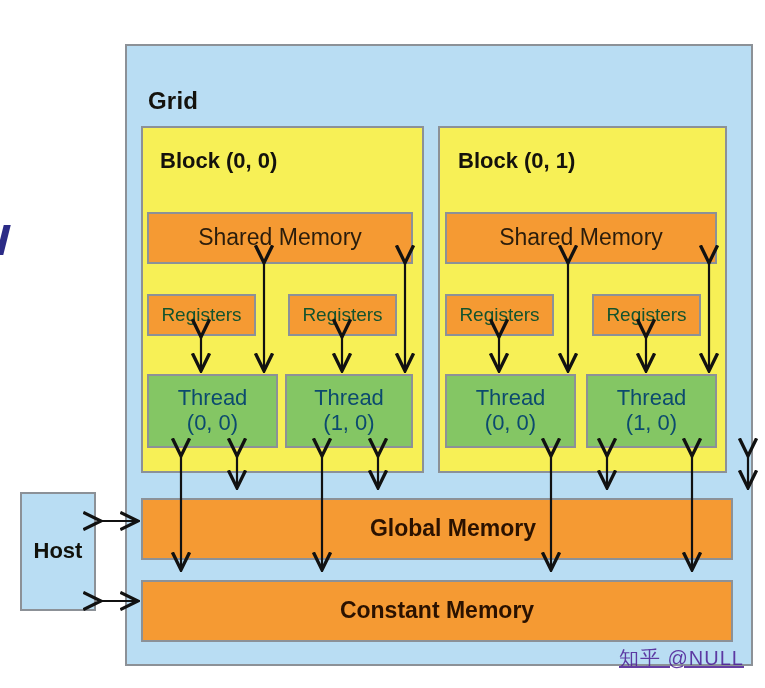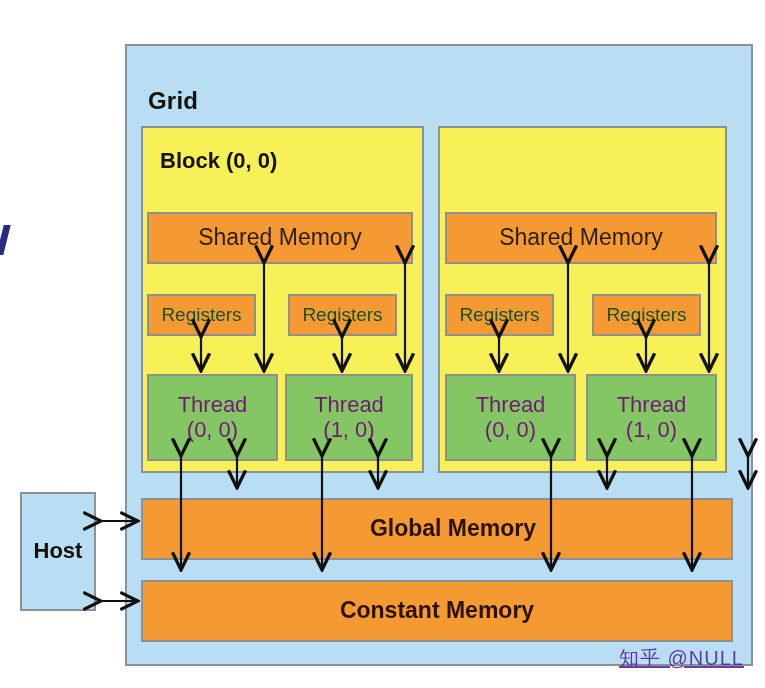--- a/index.html
+++ b/index.html
@@ -72,23 +72,23 @@
     color: #14532d;
   }
   #registers-0-0 { left: 147px; top: 287px; width: 109px; }
   #registers-0-1 { left: 288px; top: 287px; width: 109px; }
   #registers-1-0 { left: 445px; top: 287px; width: 109px; }
   #registers-1-1 { left: 592px; top: 287px; width: 109px; }
 
   
   .thread {
     background: #84c664;
-    height: 87px;
+    height: 74px;
     font-size: 22px;
-    color: #701a75;
+    color: #0c4a6e;
     flex-direction: column;
   }
   #thread-0-0 { left: 147px; top: 374px; width: 131px; }
   #thread-0-1 { left: 285px; top: 374px; width: 128px; }
   #thread-1-0 { left: 445px; top: 374px; width: 131px; }
   #thread-1-1 { left: 586px; top: 374px; width: 131px; }
 
   
   .global-const {
     height: 62px;
@@ -160,20 +160,21 @@
   <div id="thread-0-0" class="box thread">
     <span>Thread</span>
     <span>(0, 0)</span>
   </div>
   <div id="thread-0-1" class="box thread">
     <span>Thread</span>
     <span>(1, 0)</span>
   </div>
 
   <div id="block-0-1" class="box block-box"></div>
+  <div id="block-0-1-label" class="block-label">Block (0, 1)</div>
 
   <div id="shared-mem-1" class="box orange shared-mem">Shared Memory</div>
 
   <div id="registers-1-0" class="box orange registers">Registers</div>
   <div id="registers-1-1" class="box orange registers">Registers</div>
 
   <div id="thread-1-0" class="box thread">
     <span>Thread</span>
     <span>(0, 0)</span>
   </div>

